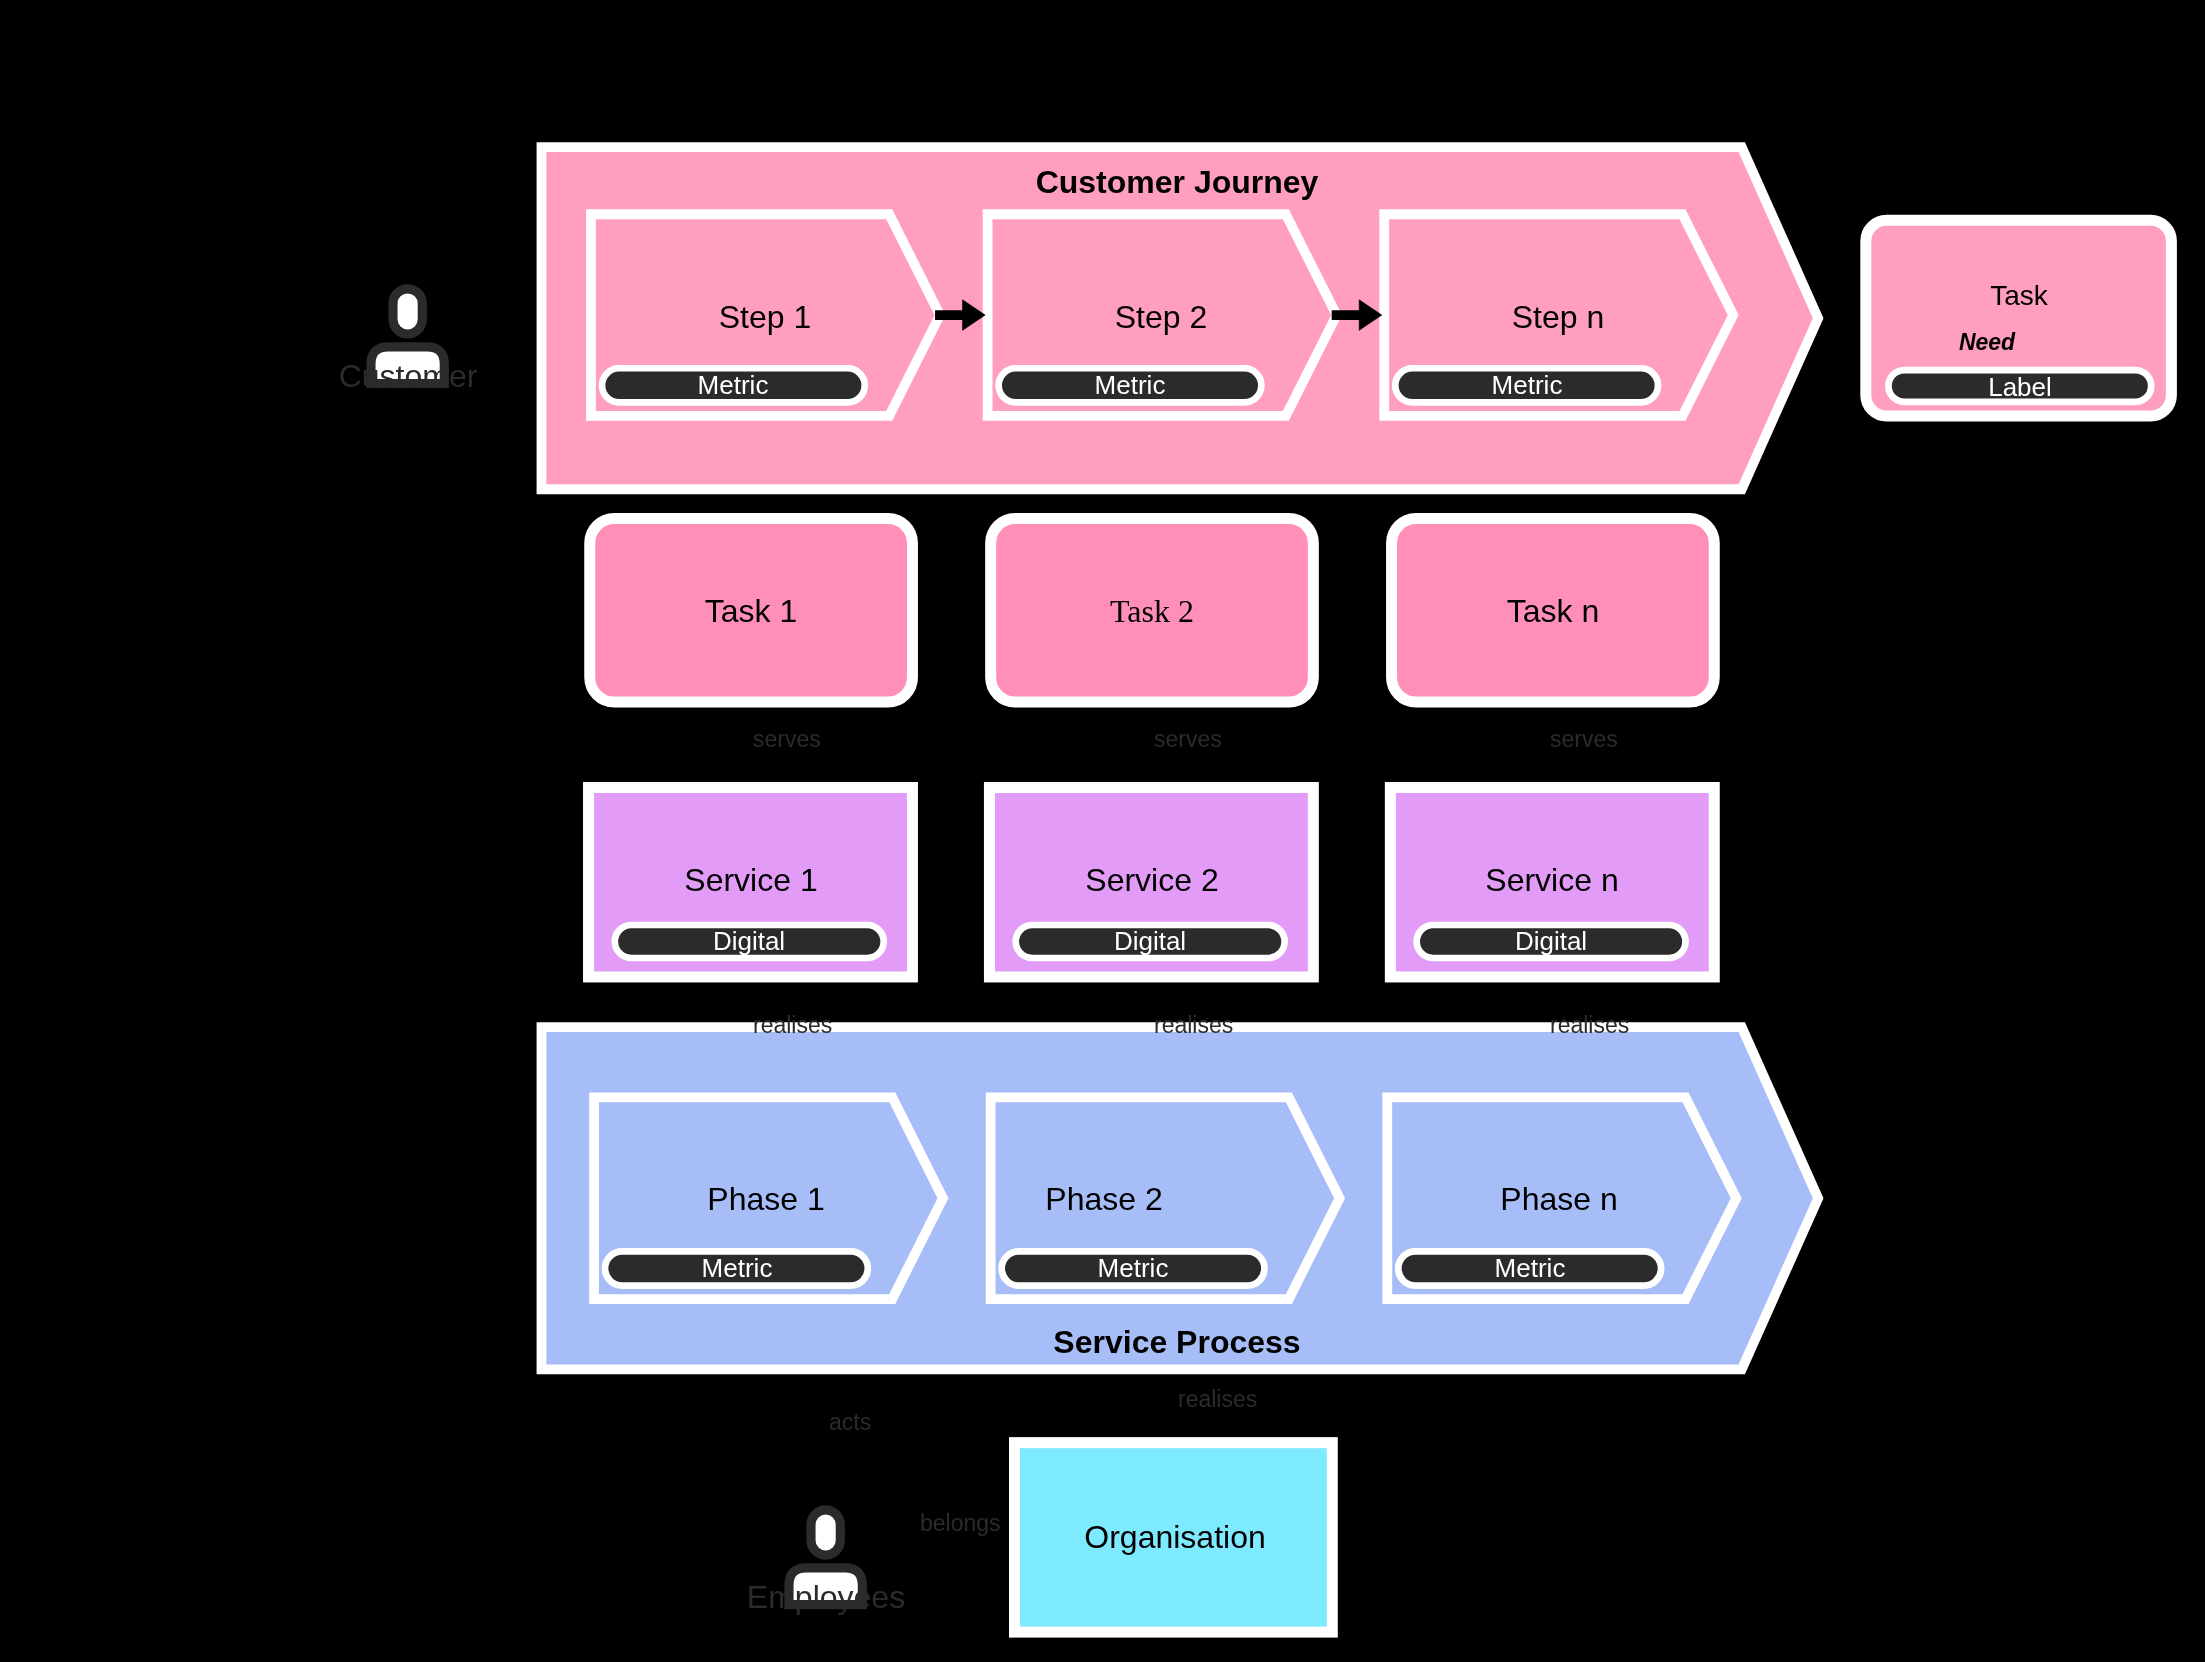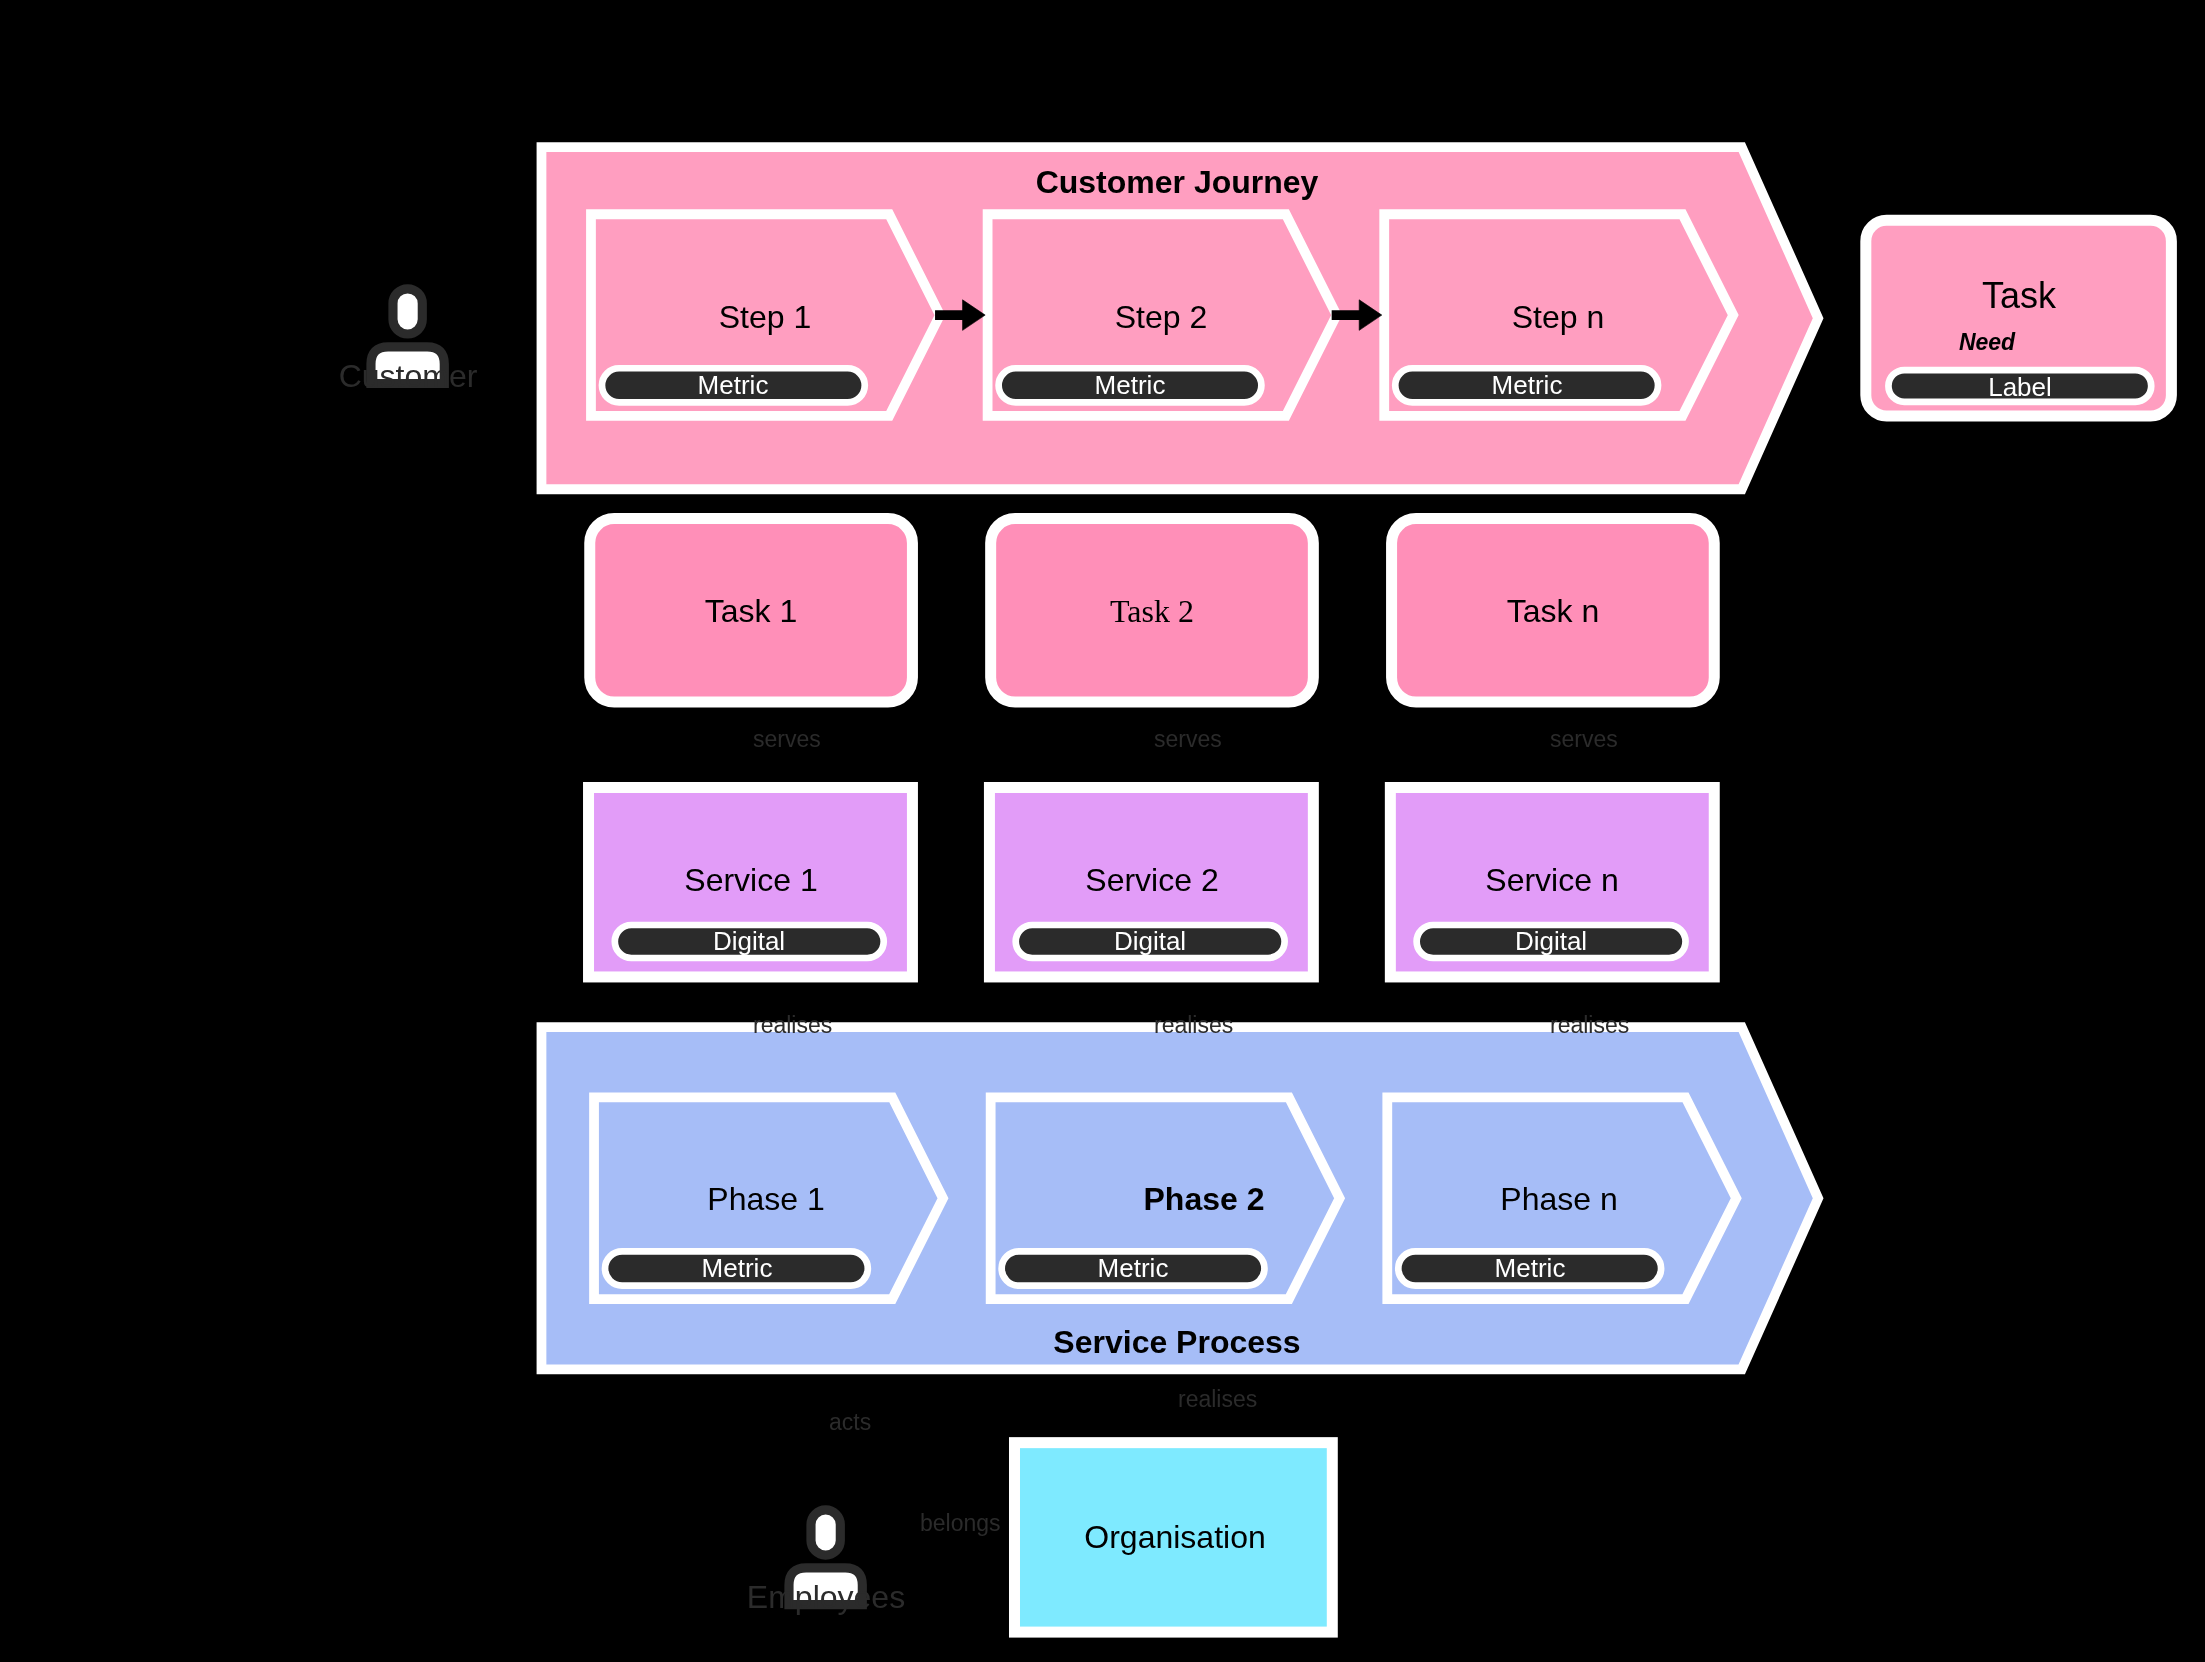--- a/index.html
+++ b/index.html
@@ -7,21 +7,21 @@
        font-family:"Liberation Sans","DejaVu Sans",sans-serif;}
   #stage{position:absolute;left:0;top:0;width:1904px;height:1663px;}
   svg#canvas{position:absolute;left:0;top:0;width:2205px;height:1663px;display:block;}
   .lbl{position:absolute;color:#000;white-space:nowrap;}
   .txt-center{transform:translate(-50%,-50%);}
   .banner-title{font-weight:bold;font-size:32px;color:#000;}
   .node-title{font-size:32px;color:#000;}
   .actor-label{font-size:32px;color:#2b2b2b;text-align:center;}
   .rel-label{font-size:23px;color:#2b2b2b;}
   .pill-text{font-size:26px;color:#fff;}
-  .legend-title{font-size:36px;color:#000;}
+  .legend-title{font-size:28px;color:#000;}
   .legend-need{font-size:23px;color:#000;font-style:italic;font-weight:bold;}
 </style>
 </head>
 <body>
 
 <div id="stage">
 
   <svg id="canvas" viewBox="0 0 3608 2720" xmlns="http://www.w3.org/2000/svg">
 
     <g stroke="#000" stroke-width="9" fill="none">
@@ -161,21 +161,21 @@
   <div class="lbl txt-center node-title" style="left:1552px;top:880px;">Service n</div>
   <div class="lbl txt-center pill-text" style="left:1551px;top:941px;">Digital</div>
 
   <div class="lbl rel-label" style="left:753px;top:1012px;">realises</div>
   <div class="lbl rel-label" style="left:1154px;top:1012px;">realises</div>
   <div class="lbl rel-label" style="left:1550px;top:1012px;">realises</div>
 
   <div class="lbl txt-center node-title" style="left:766px;top:1199px;">Phase 1</div>
   <div class="lbl txt-center pill-text" style="left:737px;top:1268px;">Metric</div>
 
-  <div class="lbl txt-center node-title" style="left:1204px;top:1199px;font-weight:bold;">Phase 2</div>
+  <div class="lbl txt-center node-title" style="left:1104px;top:1199px;">Phase 2</div>
   <div class="lbl txt-center pill-text" style="left:1133px;top:1268px;">Metric</div>
 
   <div class="lbl txt-center node-title" style="left:1559px;top:1199px;">Phase n</div>
   <div class="lbl txt-center pill-text" style="left:1530px;top:1268px;">Metric</div>
 
   <div class="lbl txt-center banner-title" style="left:1177px;top:1342px;">Service Process</div>
 
   <div class="lbl rel-label" style="left:829px;top:1409px;text-align:center;">acts</div>
   <div class="lbl rel-label" style="left:1178px;top:1386px;">realises</div>
   <div class="lbl rel-label" style="left:920px;top:1510px;">belongs</div>

